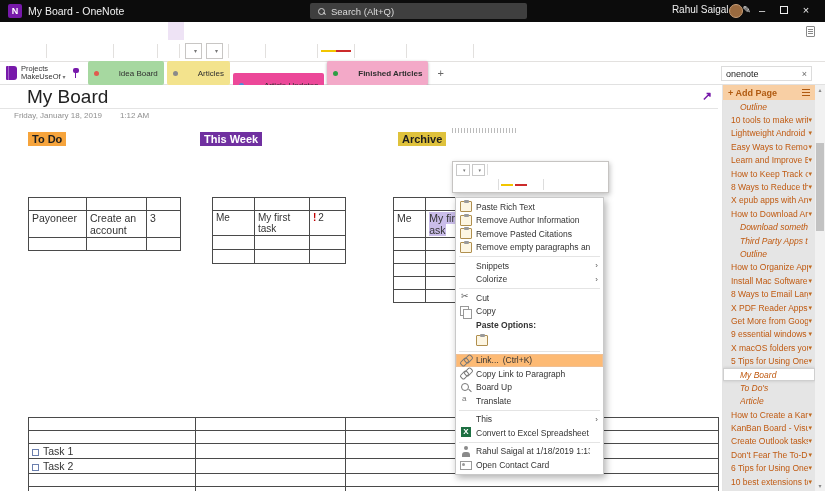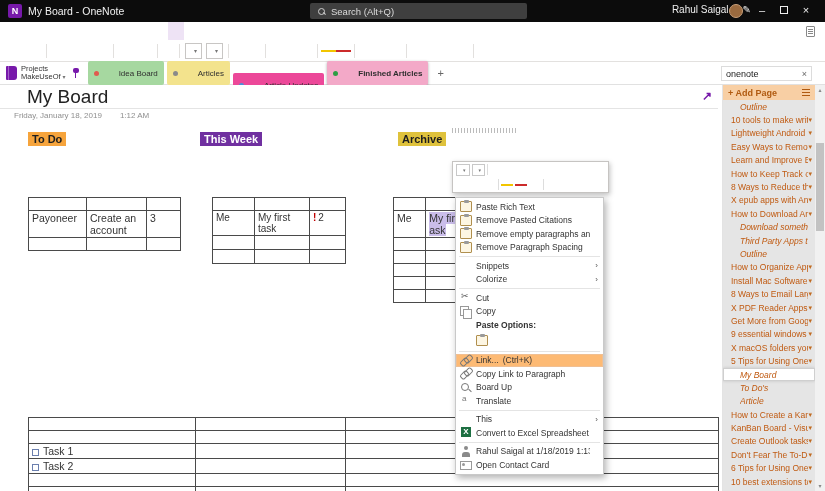--- a/index.html
+++ b/index.html
@@ -459,35 +459,35 @@
 
       <div class="ctx-item" data-icon="clipboard-icon">
           <span class="mi"></span>
           <span class="ml">Paste Rich Text</span>
           <span class="ms"></span>
           <span class="sp"></span>
 
         </div>
           <div class="ctx-item" data-icon="clipboard-icon">
           <span class="mi"></span>
+          <span class="ml">Remove Author Information</span>
+          <span class="ms"></span>
+          <span class="sp"></span>
+
+        </div>
+          <div class="ctx-item" data-icon="clipboard-icon">
+          <span class="mi"></span>
           <span class="ml">Remove Pasted Citations</span>
           <span class="ms"></span>
           <span class="sp"></span>
 
         </div>
           <div class="ctx-item" data-icon="clipboard-icon">
           <span class="mi"></span>
           <span class="ml">Remove empty paragraphs and headers</span>
-          <span class="ms"></span>
-          <span class="sp"></span>
-
-        </div>
-          <div class="ctx-item" data-icon="clipboard-icon">
-          <span class="mi"></span>
-          <span class="ml">Remove Paragraph Spacing</span>
           <span class="ms"></span>
           <span class="sp"></span>
 
         </div>
           <div class="ctx-item t-sep">
           
           
           
           
           

